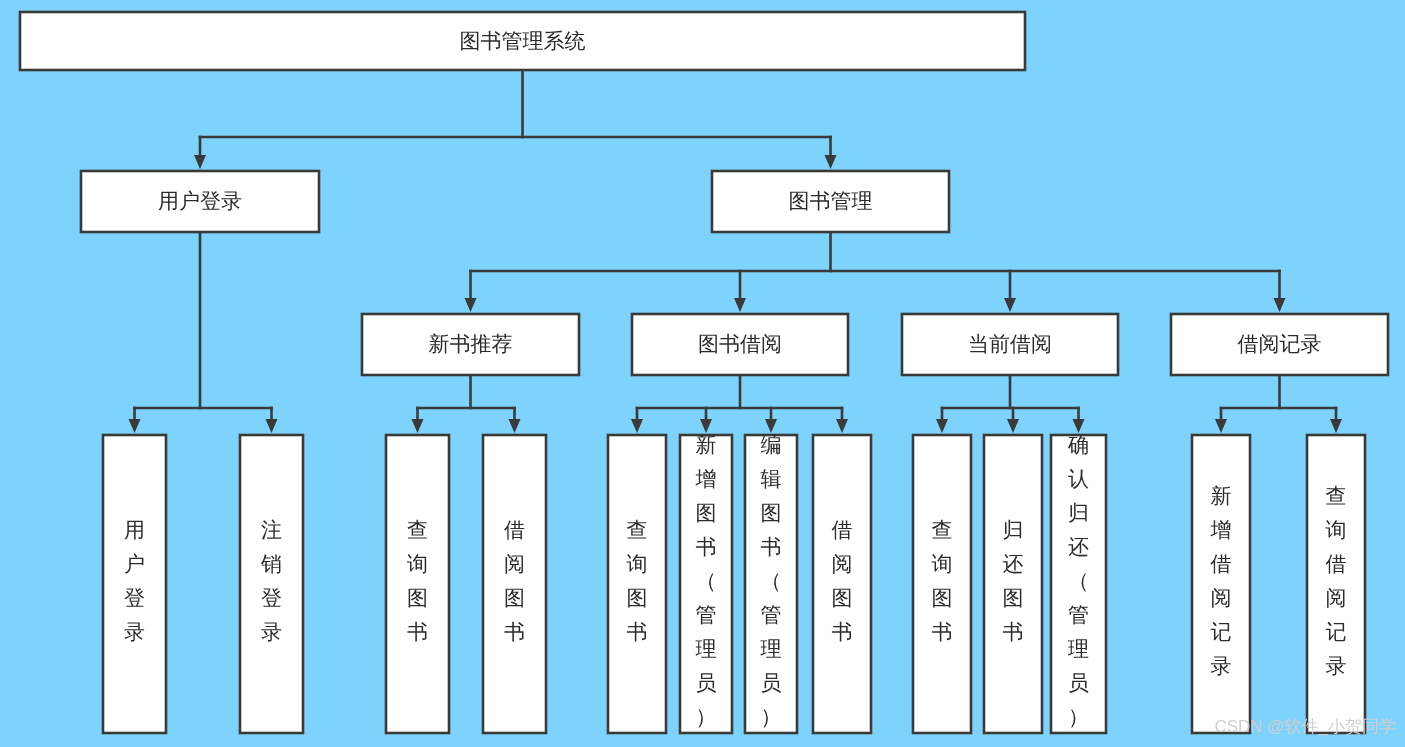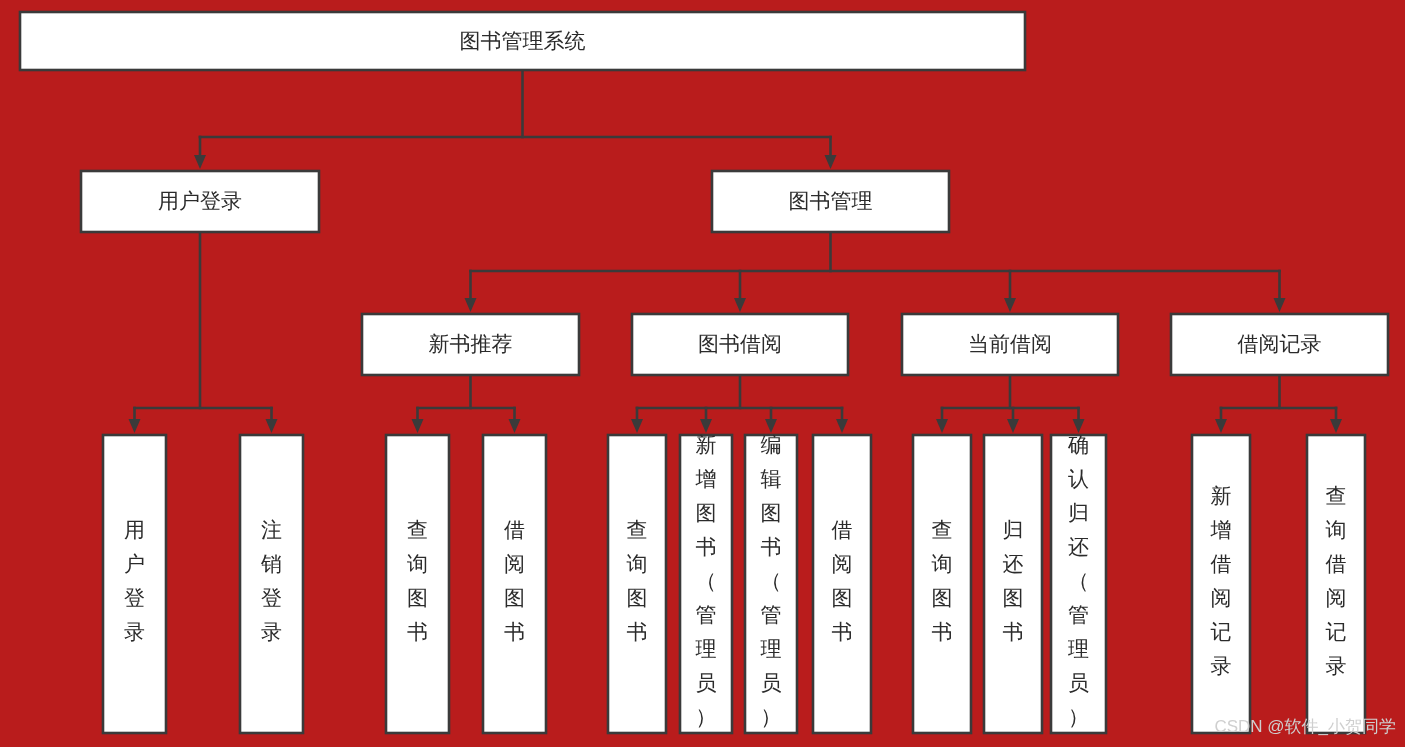--- a/index.html
+++ b/index.html
@@ -7,21 +7,21 @@
     padding: 0;
     background: #ffffff;
   }
   body {
     font-family: "Liberation Sans", "DejaVu Sans", sans-serif;
   }
   #diagram-root {
     position: relative;
     width: 1405px;
     height: 747px;
-    background: #b91c1c;
+    background: #7dd3fc;
     overflow: hidden;
   }
   svg#tree-svg {
     position: absolute;
     top: 0;
     left: 0;
     width: 1405px;
     height: 747px;
   }
   .node-box {

